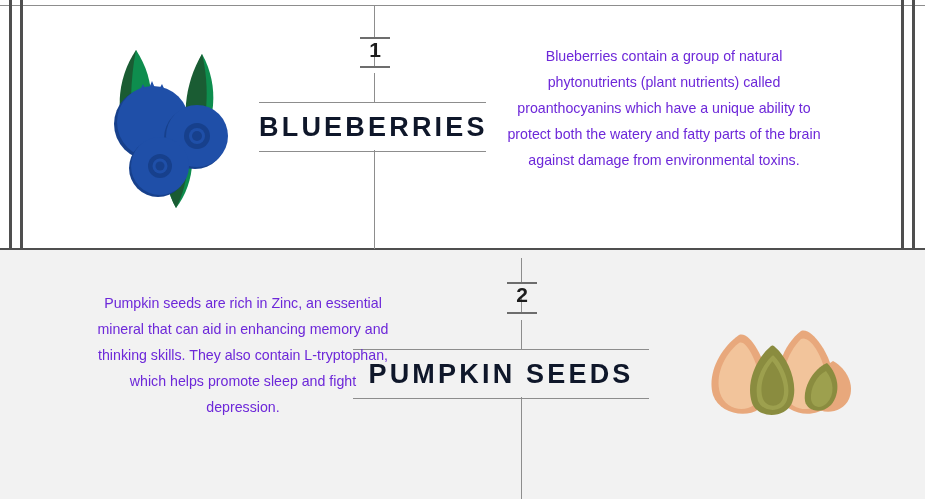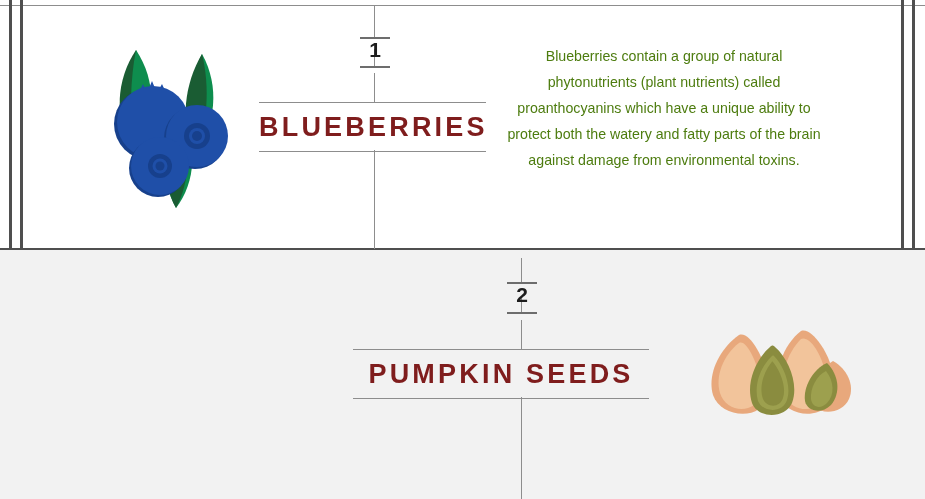--- a/index.html
+++ b/index.html
@@ -117,36 +117,36 @@
   .title-block .rule {
     height: 1px;
     background: #8d8d8d;
     width: 100%;
   }
   .title-text {
     font-family: "Liberation Sans", sans-serif;
     font-weight: bold;
     font-size: 27px;
     letter-spacing: 3.2px;
-    color: #7f1d1d;
+    color: #0f172a;
     text-align: center;
     padding: 9px 0 9px 0;
     white-space: nowrap;
     line-height: 30px;
   }
   .title-1 { left: 259px; top: 102px; width: 227px; }
   .title-2 { left: 353px; top: 349px; width: 296px; }
 
   
   .body-text {
     position: absolute;
     font-family: "Liberation Sans", sans-serif;
     font-size: 14.2px;
     line-height: 26px;
-    color: #4d7c0f;
+    color: #6d28d9;
     text-align: center;
   }
   .text-1 { left: 503px; top: 43px;  width: 322px; }
   .text-2 { left: 96px;  top: 290px; width: 294px; }
 
   
   .illus {
     position: absolute;
   }
   .illus-blueberry { left: 98px; top: 40px;  width: 140px; height: 175px; }
@@ -238,20 +238,21 @@
   <div class="tick tick-2-bot"></div>
 
   <div class="step-number num-2">2</div>
 
   <div class="title-block title-2">
     <div class="rule"></div>
     <div class="title-text">PUMPKIN SEEDS</div>
     <div class="rule"></div>
   </div>
 
+  <div class="body-text text-2">Pumpkin seeds are rich in Zinc, an essential mineral that can aid in enhancing memory and thinking skills. They also contain L-tryptophan, which helps promote sleep and fight depression.</div>
 
   <div class="illus illus-pumpkin">
     <svg viewBox="0 0 160 92" width="160" height="92" xmlns="http://www.w3.org/2000/svg">
 
       <path d="M42 8 C 22 22, 10 48, 16 68 C 22 86, 48 92, 62 82 C 74 72, 72 42, 60 22 C 54 12, 48 6, 42 8 Z" fill="#E8A87C"></path>
       <path d="M42 16 C 26 28, 18 50, 23 66 C 28 82, 46 86, 57 78 C 66 70, 64 44, 54 26 C 50 19, 46 14, 42 16 Z" fill="#F2C49B"></path>
 
       <path d="M104 4 C 86 18, 76 46, 82 68 C 88 88, 116 92, 130 80 C 142 68, 138 38, 124 18 C 117 8, 110 2, 104 4 Z" fill="#E8A87C"></path>
       <path d="M104 12 C 90 26, 82 50, 88 68 C 94 84, 114 86, 125 76 C 134 66, 130 40, 119 22 C 114 14, 108 10, 104 12 Z" fill="#F2C49B"></path>
 

